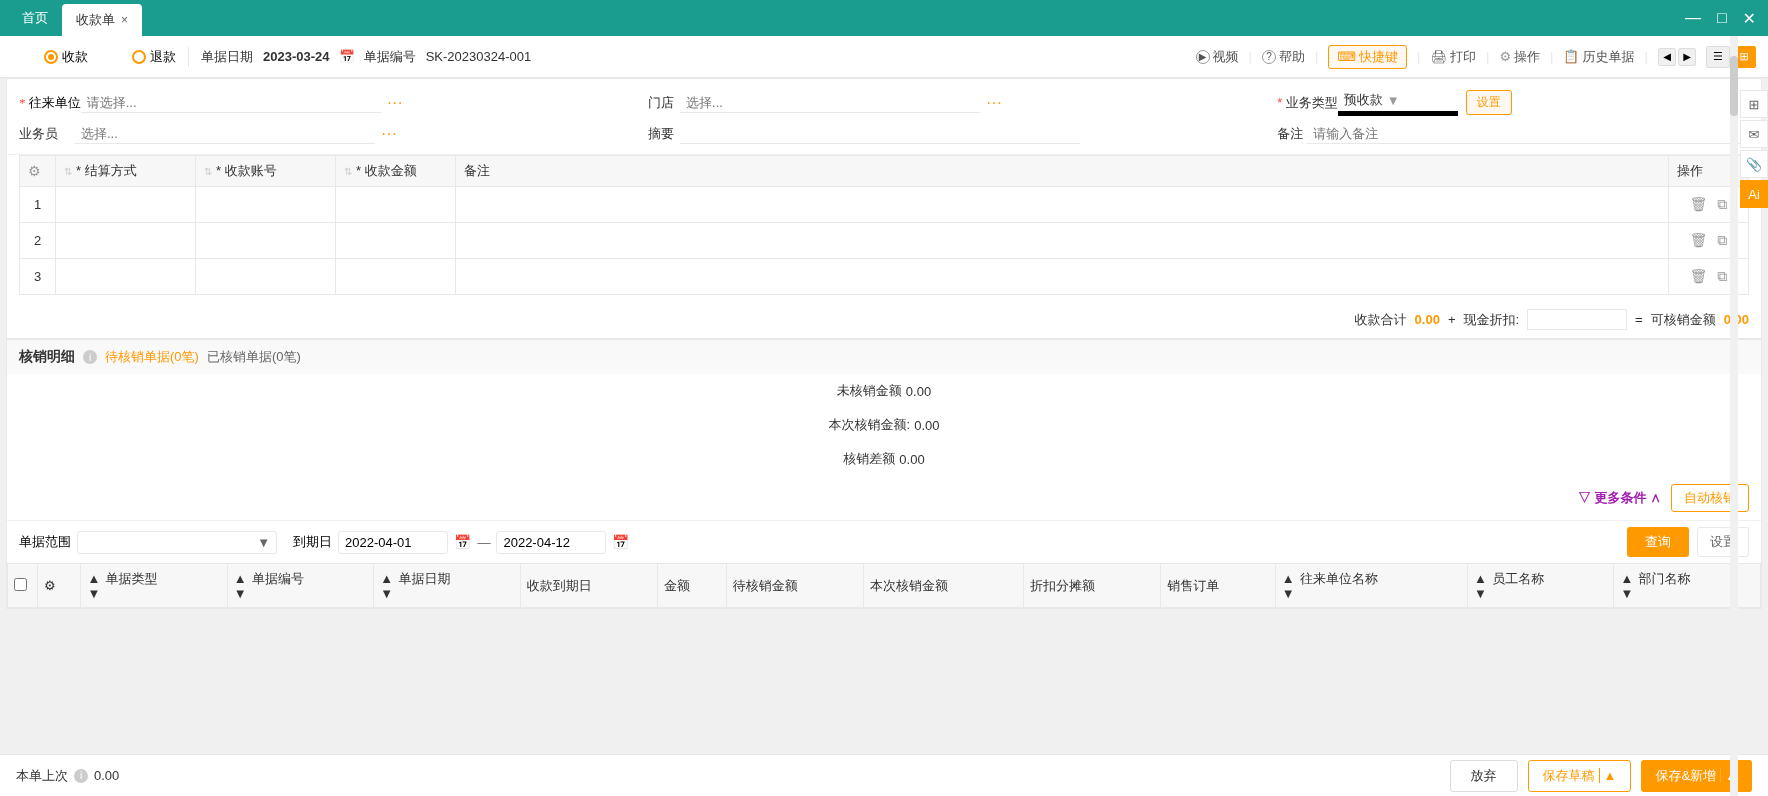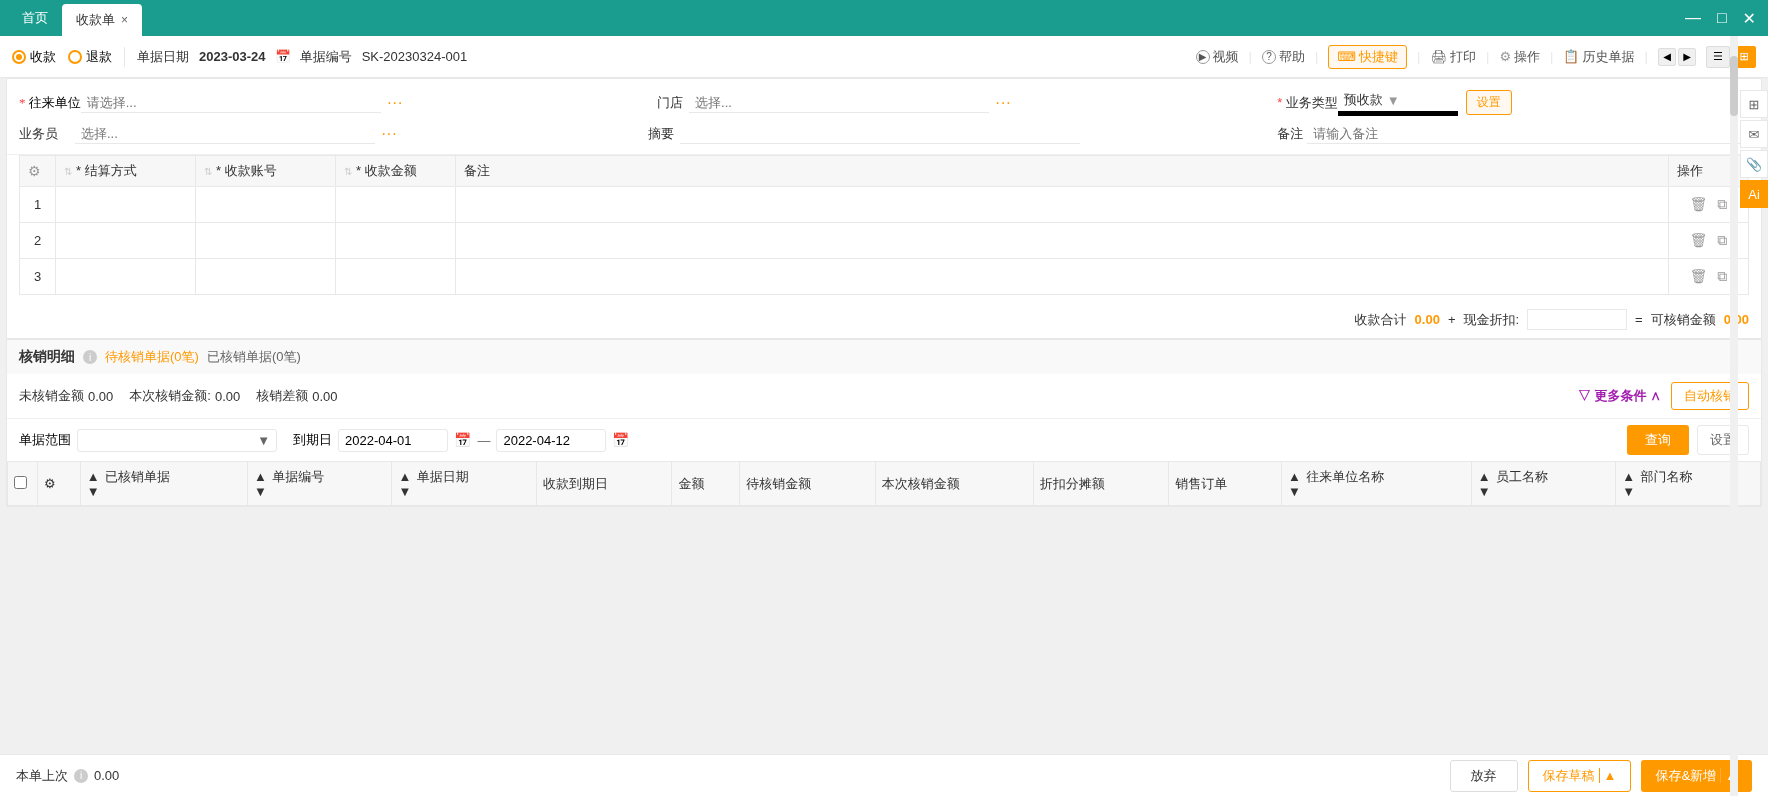--- a/index.html
+++ b/index.html
@@ -65,20 +65,21 @@
     .radio-group {
       display: flex;
       align-items: center;
       gap: 12px;
     }
     .radio-item {
       display: flex;
       align-items: center;
       gap: 4px;
       cursor: pointer;
+      margin-left: 32px;
     }
     .radio-dot {
       width: 14px;
       height: 14px;
       border-radius: 50%;
       border: 2px solid #ff9900;
       display: flex;
       align-items: center;
       justify-content: center;
     }
@@ -331,20 +332,21 @@
     }
 
     
     .hexiao-stats {
       display: flex;
       align-items: center;
       gap: 16px;
       padding: 8px 12px;
       font-size: 13px;
       color: #333;
+      flex-direction: column;
     }
     .hexiao-stats .stat-item {
       display: flex;
       align-items: center;
       gap: 4px;
     }
     .more-conditions {
       color: #a21caf;
       cursor: pointer;
       font-size: 13px;
@@ -637,21 +639,21 @@
   <div class="form-section">
     <div class="form-row">
 
       <div class="field-group" style="flex:2;">
         <span class="field-label required" style="min-width:56px;color:#000000;font-family:Liberation Serif, serif;">往来单位</span>
         <input type="text" class="field-input" style="max-width: 300px;" placeholder="请选择...">
         <span class="field-more">···</span>
       </div>
 
       <div class="field-group" style="flex:2;">
-        <span class="field-label" style="min-width:32px;color:#333;margin-left:9px;">门店</span>
+        <span class="field-label" style="min-width:32px;color:#333;">门店</span>
         <input type="text" class="field-input" style="max-width: 300px; color: rgb(153, 153, 153);" placeholder="选择...">
         <span class="field-more">···</span>
       </div>
 
       <div class="field-group" style="flex:1.5;">
         <span class="field-label required" style="min-width:60px;color:#333;">业务类型</span>
         <div class="field-select">
           <span>预收款</span>
           <span class="field-select-arrow">▼</span>
         </div>
@@ -814,21 +816,21 @@
             <input type="checkbox" style="">
           </th>
           <th>
             <span>⚙</span>
           </th>
           <th>
             <span class="sort-icon">
                 <span>▲</span>
                 <span>▼</span>
               </span>
-            <span>已核销单据</span>
+            <span>单据类型</span>
           </th>
           <th>
             <span class="sort-icon">
                 <span>▲</span>
                 <span>▼</span>
               </span>
             <span>单据编号</span>
           </th>
           <th>
             <span class="sort-icon">

